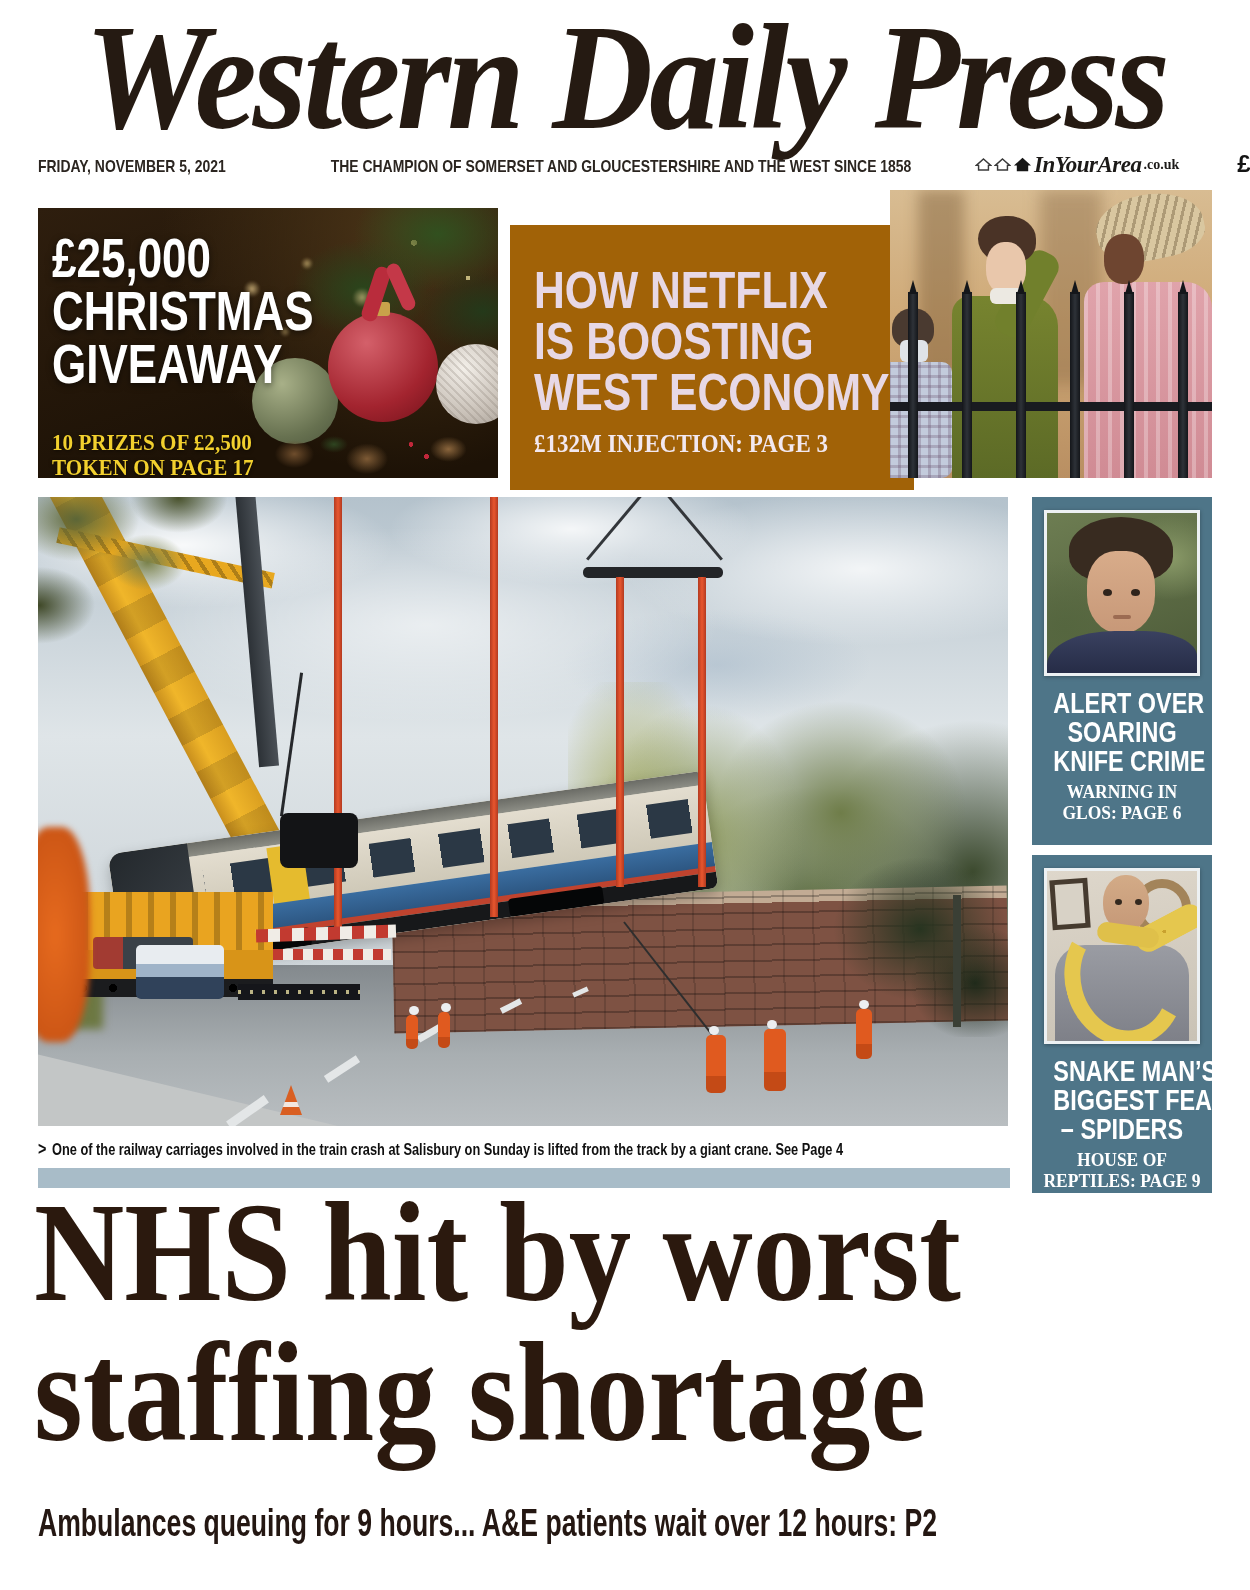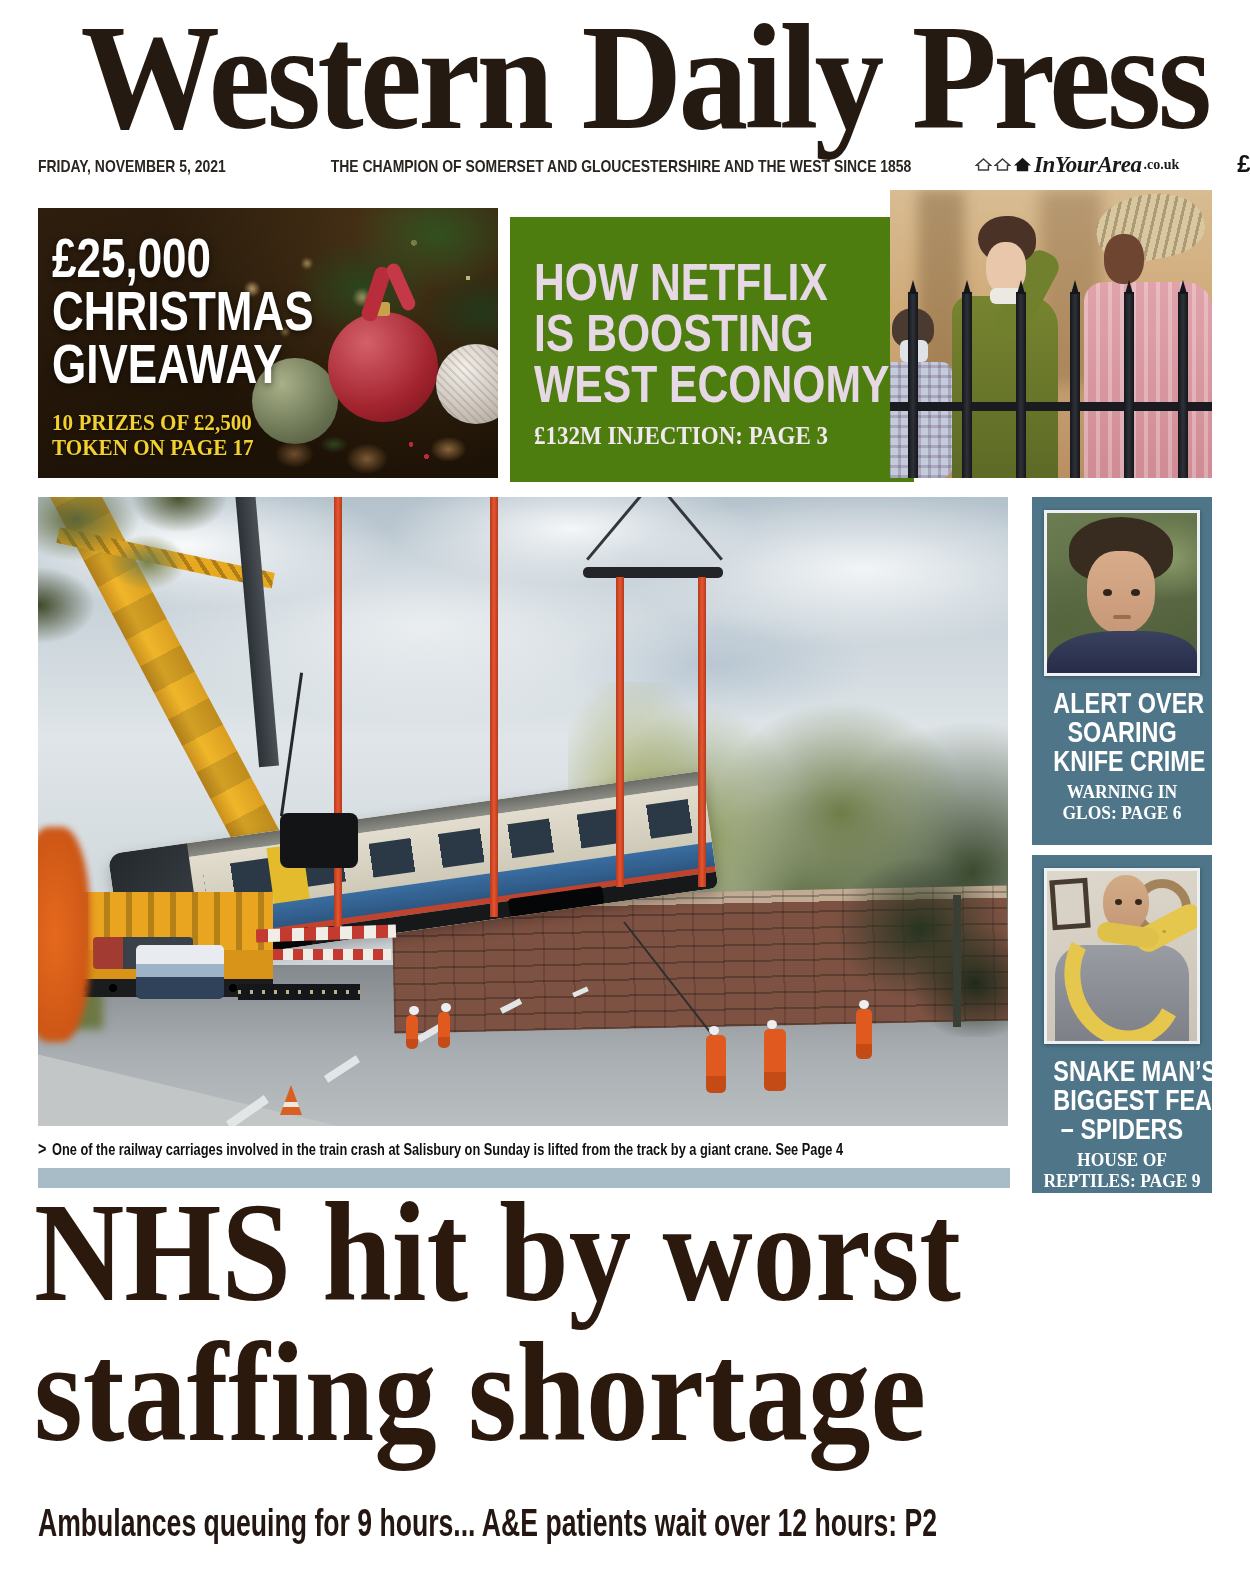--- a/index.html
+++ b/index.html
@@ -1,40 +1,40 @@
 <!DOCTYPE html>
 <html><head>
 <meta charset="utf-8">
 <style>
   html,body{margin:0;padding:0;background:#ffffff;}
   .page{position:relative;width:1250px;height:1590px;background:#fff;overflow:hidden;
         font-family:"Liberation Sans",sans-serif;color:#222;}
   .scene, .scene div{position:absolute;}
 
   
-  .masthead{position:absolute;left:38px;top:2px;width:1174px;}
+  .masthead{position:absolute;left:38px;top:2px;width:1174px;text-align:center;font-style:italic;}
   .masthead-inner{display:inline-block;font-family:"Liberation Serif",serif;font-weight:bold;
     font-size:150px;line-height:1;color:#251a12;letter-spacing:-4px;white-space:nowrap;
     transform:scaleX(.93);transform-origin:center;}
   .info-row{position:absolute;left:38px;top:150px;width:1174px;display:flex;align-items:baseline;}
   .info-date,.info-tagline{font-weight:bold;font-size:17px;color:#2b2520;}
   .info-date{display:inline-block;transform:scaleX(.82);transform-origin:left center;white-space:nowrap;}
   .info-tagline{flex:1;text-align:center;display:block;transform:scaleX(.82);transform-origin:center;white-space:nowrap;}
   .area-logo{display:flex;align-items:center;gap:2px;}
   .area-name{font-family:"Liberation Serif",serif;font-weight:bold;font-size:23px;color:#1c1a18;letter-spacing:-.5px;font-style:italic;}
   .area-suffix{font-family:"Liberation Serif",serif;font-weight:bold;font-size:14px;color:#1c1a18;}
   .price{font-size:24px;font-weight:bold;color:#141414;margin-left:58px;}
 
   
   .box-xmas{position:absolute;left:38px;top:208px;width:460px;height:270px;overflow:hidden;
     background:radial-gradient(circle at 80% 8%,#4a3417,rgba(74,52,23,0) 55%),linear-gradient(160deg,#2e1e0e,#1d1206 70%);}
   .xmas-head{position:absolute;left:14px;top:24px;z-index:5;font-weight:bold;font-size:55px;line-height:.96;color:#fff;
     text-shadow:0 2px 8px rgba(0,0,0,.55);}
   .xmas-head span{display:block;transform:scaleX(.8);transform-origin:left;white-space:nowrap;}
-  .xmas-sub{position:absolute;left:14px;top:202px;z-index:5;font-family:"Liberation Serif",serif;font-weight:bold;
+  .xmas-sub{position:absolute;left:14px;top:222px;z-index:5;font-family:"Liberation Serif",serif;font-weight:bold;
     font-size:24px;line-height:1.05;color:#f2d02e;text-shadow:0 1px 4px rgba(0,0,0,.6);}
   .xmas-sub span{display:block;transform:scaleX(.88);transform-origin:left;white-space:nowrap;}
 
   .xm-tree{right:-30px;top:-40px;width:300px;height:220px;background:
     radial-gradient(ellipse 120px 80px at 70% 30%,#31501f,rgba(49,80,31,0) 70%),
     radial-gradient(ellipse 100px 70px at 45% 55%,#2a451c,rgba(42,69,28,0) 70%),
     radial-gradient(ellipse 90px 60px at 85% 65%,#24391a,rgba(36,57,26,0) 70%),
     radial-gradient(circle 5px at 62% 34%,#ffd98a 60%,rgba(0,0,0,0) 61%),
     radial-gradient(circle 4px at 80% 50%,#ffe3a0 60%,rgba(0,0,0,0) 61%),
     radial-gradient(circle 4px at 50% 70%,#ffd98a 60%,rgba(0,0,0,0) 61%);}
@@ -55,21 +55,21 @@
     background:repeating-linear-gradient(45deg,rgba(120,110,100,.22) 0 2px,rgba(0,0,0,0) 2px 6px),
     radial-gradient(circle at 35% 30%,#f3efe9,#c9c1b8 60%,#a59d94);}
   .xm-cones{left:230px;top:222px;width:220px;height:48px;background:
     radial-gradient(ellipse 28px 20px at 12% 50%,#6e4d2c,rgba(0,0,0,0) 70%),
     radial-gradient(ellipse 30px 22px at 45% 60%,#7d5a35,rgba(0,0,0,0) 70%),
     radial-gradient(ellipse 26px 18px at 82% 40%,#8a653c,rgba(0,0,0,0) 70%),
     radial-gradient(circle 4px at 65% 30%,#c0273a 60%,rgba(0,0,0,0) 61%),
     radial-gradient(circle 4px at 72% 55%,#c0273a 60%,rgba(0,0,0,0) 61%),
     radial-gradient(ellipse 20px 12px at 30% 30%,#2e4420,rgba(0,0,0,0) 70%);}
 
-  .box-netflix{position:absolute;left:510px;top:217px;width:404px;height:265px;background:#4d7c0f;overflow:hidden;}
+  .box-netflix{position:absolute;left:510px;top:225px;width:404px;height:265px;background:#a16207;overflow:hidden;}
   .nx-head{position:absolute;left:24px;top:40px;font-weight:bold;font-size:52px;line-height:.98;color:#e7d8e5;}
   .nx-head span{display:block;transform:scaleX(.82);transform-origin:left;white-space:nowrap;}
   .nx-sub{position:absolute;left:24px;top:205px;font-family:"Liberation Serif",serif;font-weight:bold;
     font-size:25px;color:#f2e8f0;transform:scaleX(.92);transform-origin:left;white-space:nowrap;}
 
   
   .photo-pers{position:absolute;left:890px;top:190px;width:322px;height:288px;overflow:hidden;
     background:linear-gradient(180deg,#d8bc92 0%,#cfa977 45%,#b98f62 100%);}
   .pp-blur1{left:28px;top:0;width:46px;height:185px;background:rgba(110,80,45,.4);filter:blur(7px);}
   .pp-blur2{left:150px;top:0;width:62px;height:195px;background:rgba(125,95,60,.38);filter:blur(8px);}

